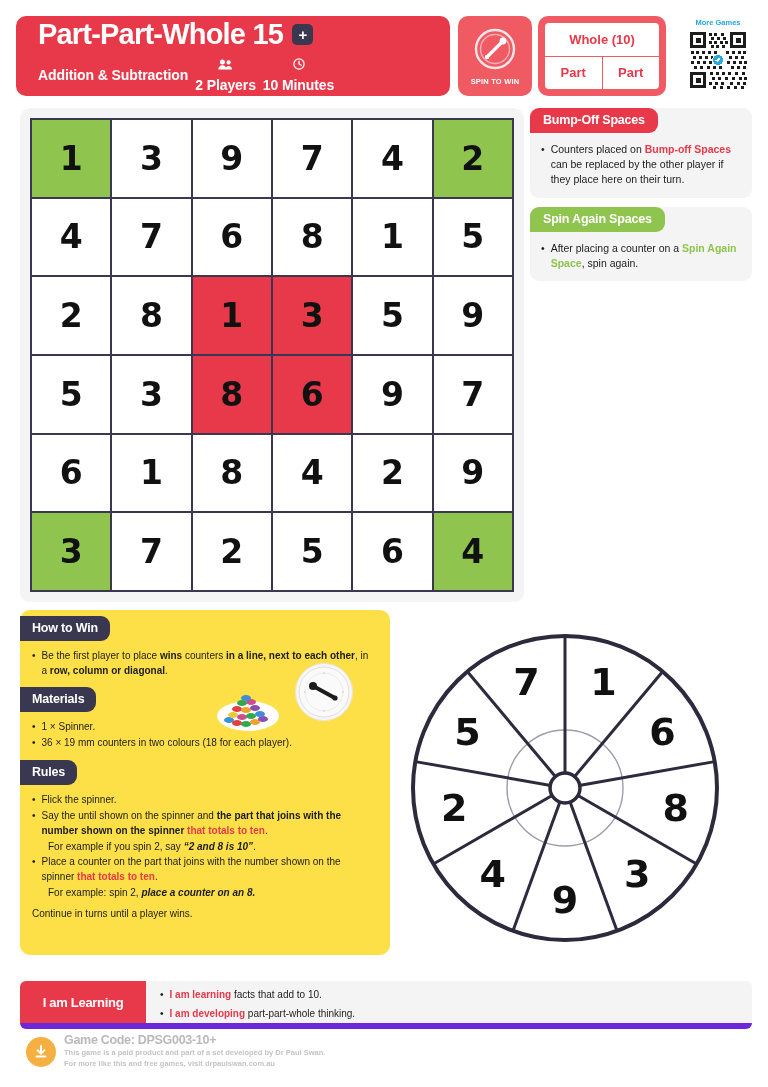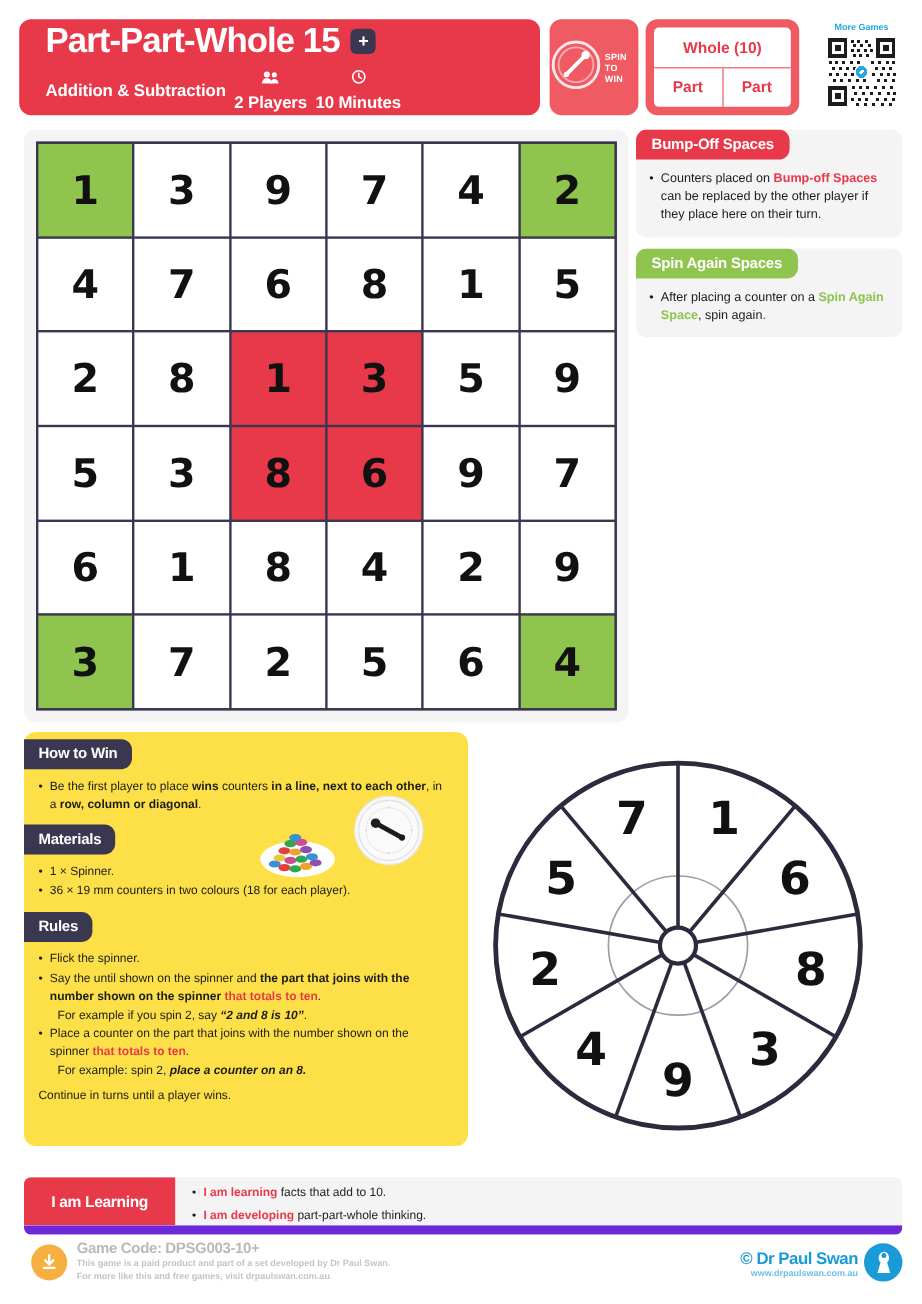--- a/index.html
+++ b/index.html
@@ -33,21 +33,21 @@
   .hdr-sub {
     color: #fff; font-size: 14px; font-weight: 700; margin-top: 8px;
     display: flex; align-items: center; gap: 7px; letter-spacing: -0.1px;
   }
   .hdr-sub .grp { display: inline-flex; align-items: center; gap: 4px; flex-direction: column; }
   .ico-players, .ico-clock { display: inline-block; }
 
   .spin-badge {
     position: absolute; left: 442px; top: 0; width: 74px; height: 80px;
     background: #ef5a63; border-radius: 10px;
-    display: flex; flex-direction: row; align-items: center; justify-content: center;
+    display: flex; flex-direction: column; align-items: center; justify-content: center;
     gap: 2px;
   }
   .spin-badge .lbl { color: #fff; font-size: 7.5px; font-weight: 800; letter-spacing: 0.2px; }
 
   .ppw-box {
     position: absolute; left: 522px; top: 0; width: 128px; height: 80px;
     background: #ef5a63; border-radius: 10px; padding: 7px;
   }
   .ppw-inner { background:#fff; border-radius:4px; width:100%; height:100%; display:flex; flex-direction:column; }
   .ppw-whole {
@@ -124,21 +124,21 @@
     background:#f7f7f7; border-radius:50%; border:1px solid #e6e6e6;
   }
 
   
   .big-spinner { position:absolute; left:400px; top:620px; width:330px; height:330px; }
 
   
   .learn-bar {
     position:absolute; left:20px; top:981px; width:732px; height:48px;
     background:#f4f4f4; border-radius:6px; display:flex; overflow:hidden;
-    border-bottom: 8px solid #6d28d9;
+    border-bottom: 6px solid #6d28d9;
   }
   .learn-tab {
     width:126px; background:#e8394a; color:#fff; display:flex;
     align-items:center; justify-content:center; font-size:13px; font-weight:800;
     letter-spacing:-0.3px;
   }
   .learn-body { flex:1; padding: 7px 0 0 14px; }
   .learn-li { font-size:10px; line-height:1.45; color:#1c1c1c; display:flex; gap:6px; margin-bottom:4px; }
 
   
@@ -501,27 +501,15 @@
       <svg width="16" height="16" viewBox="0 0 16 16">
           <path d="M8 2v7M4.6 6.2L8 9.6l3.4-3.4" stroke="#fff" stroke-width="2" fill="none" stroke-linecap="round" stroke-linejoin="round"></path>
           <path d="M3.6 12.6h8.8" stroke="#fff" stroke-width="2" stroke-linecap="round"></path>
         </svg>
     </div>
     <div class="foot-text">
       <div class="foot-code">Game Code: DPSG003-10+</div>
       <div class="foot-line">This game is a paid product and part of a set developed by Dr Paul Swan.</div>
       <div class="foot-line">For more like this and free games, visit drpaulswan.com.au</div>
     </div>
-    <div class="foot-right">
-      <div class="foot-brand">
-        <div class="nm">© Dr Paul Swan</div>
-        <div class="url">www.drpaulswan.com.au</div>
-      </div>
-      <div class="brand-circle">
-        <svg width="24" height="24" viewBox="0 0 24 24">
-          <path d="M13.5 3.2c2.3 1 3.4 3 3.4 5.4 0 1.5-0.6 2.6-1.6 3.5l2.5 8.7H7.2l2.6-8.9c-1-0.9-1.6-2-1.6-3.4 0-2.2 1.1-4.2 3.2-5.2z" fill="#fff"></path>
-          <circle cx="12.6" cy="6.3" r="2.1" fill="#1a9bd7"></circle>
-        </svg>
-      </div>
-    </div>
   </div>
 
 </div>
 
 </body></html>

